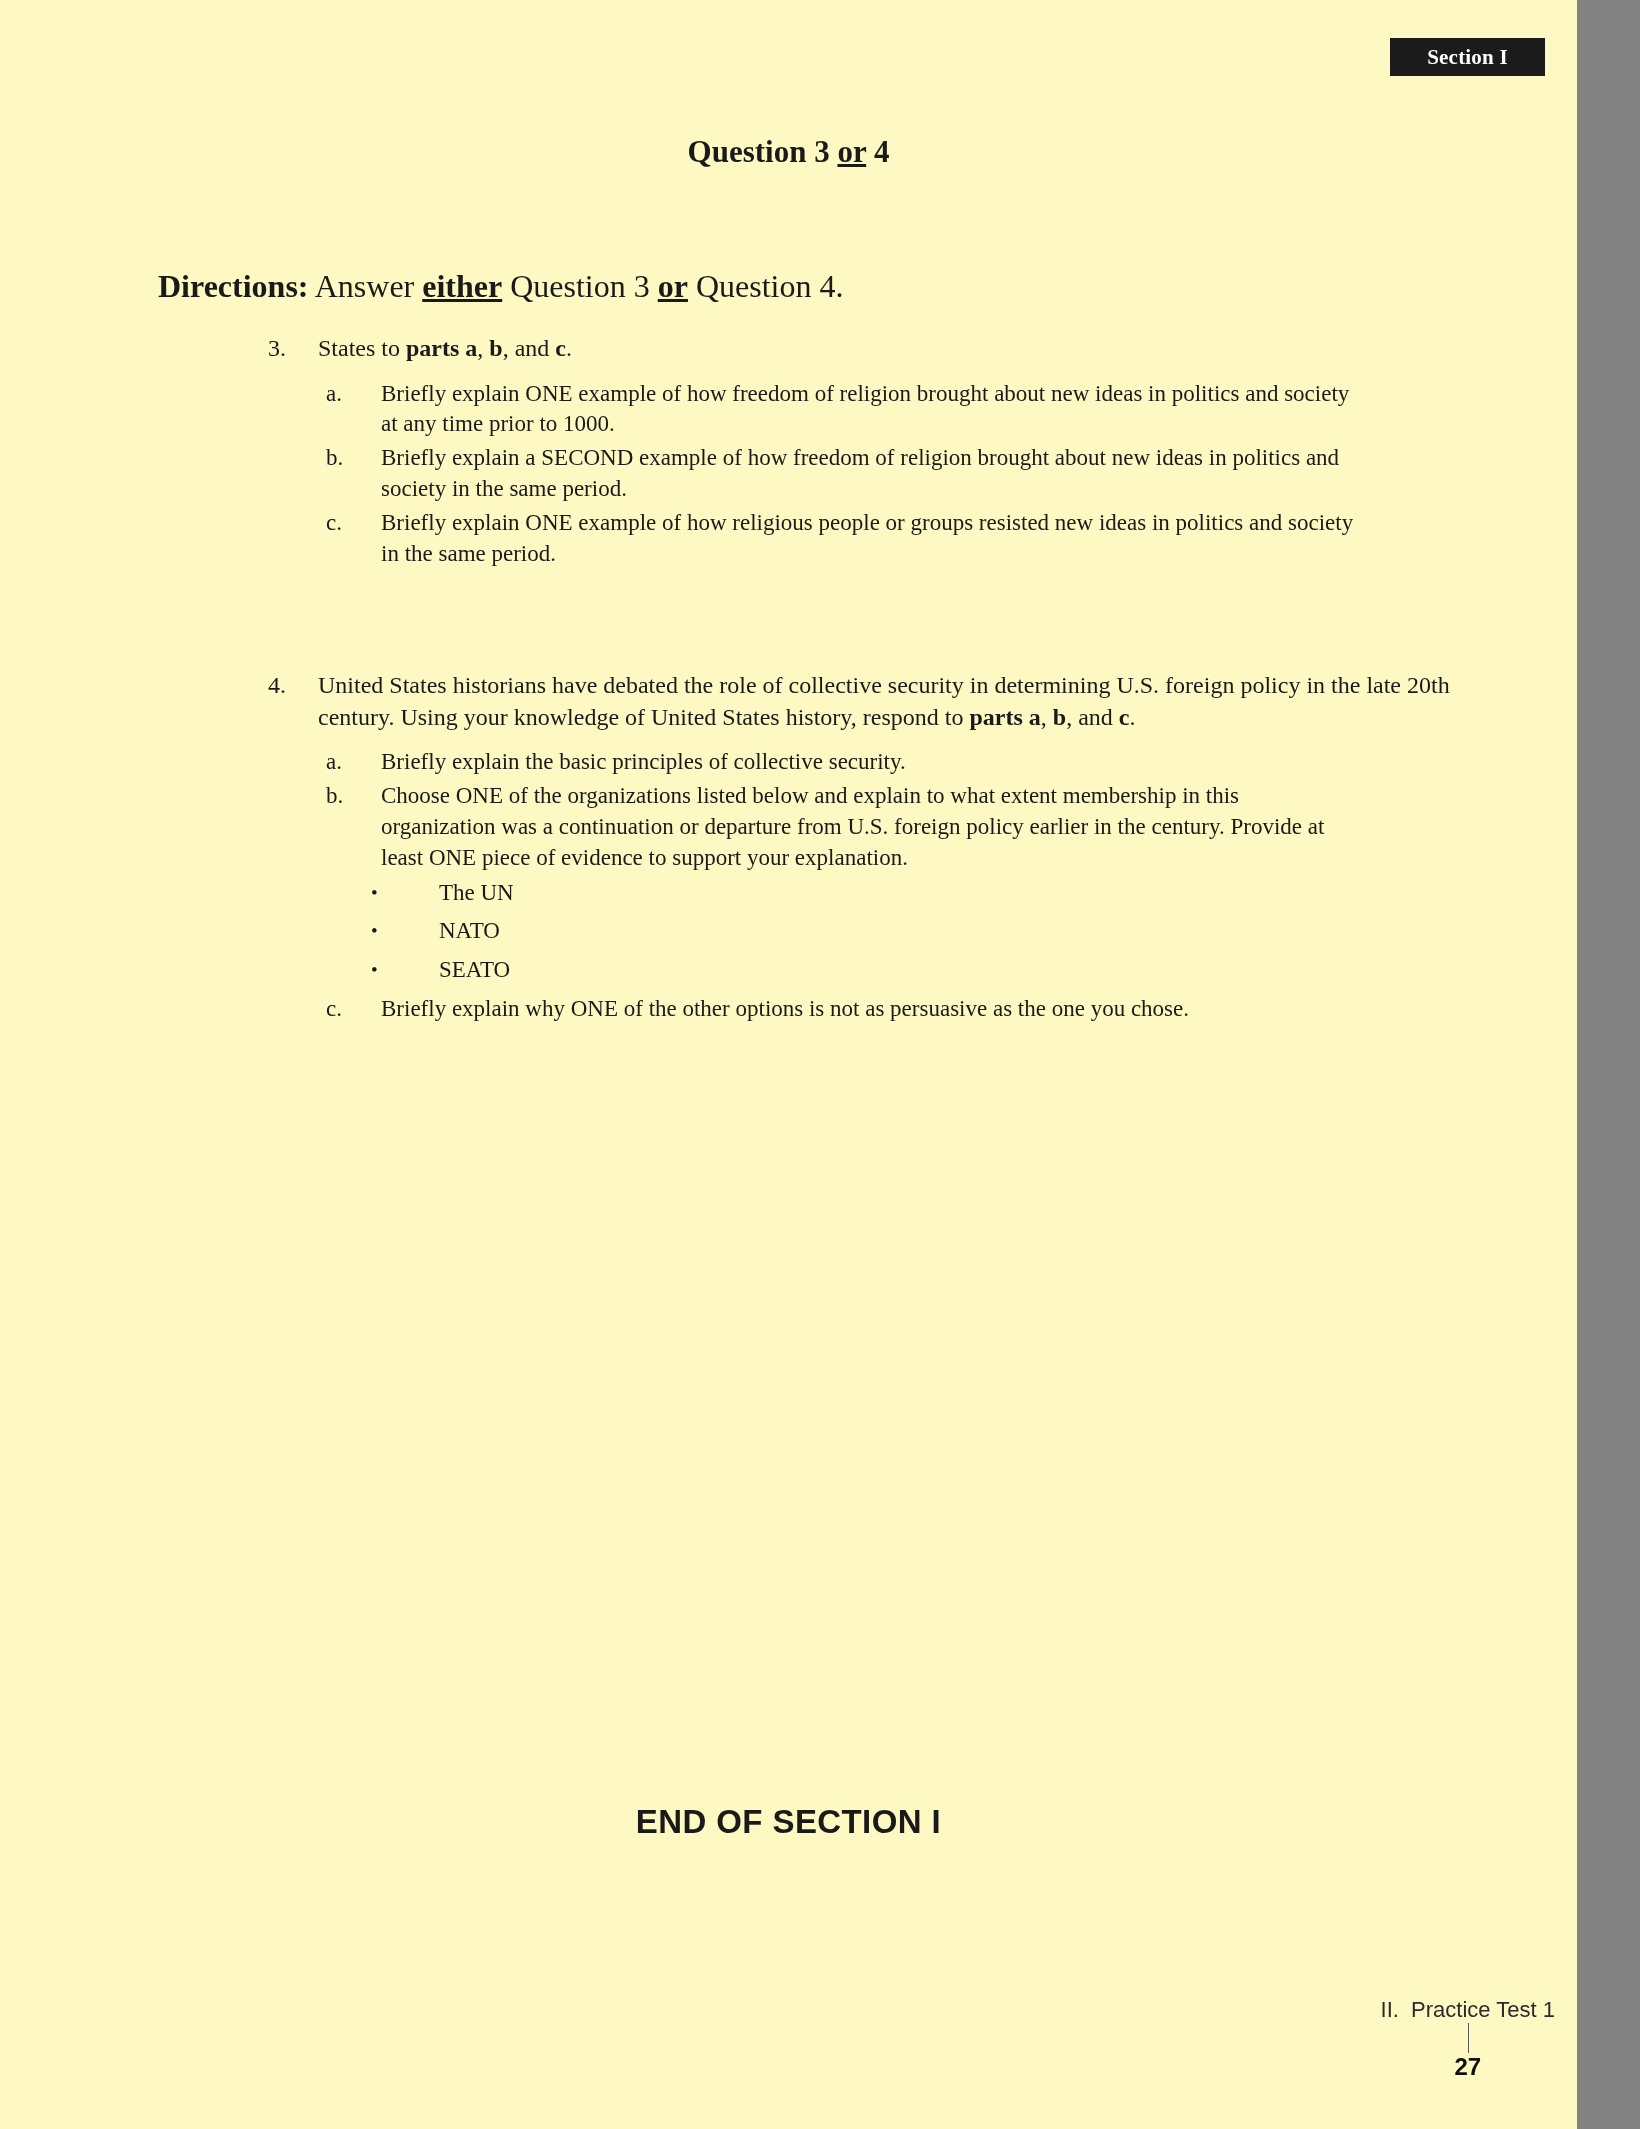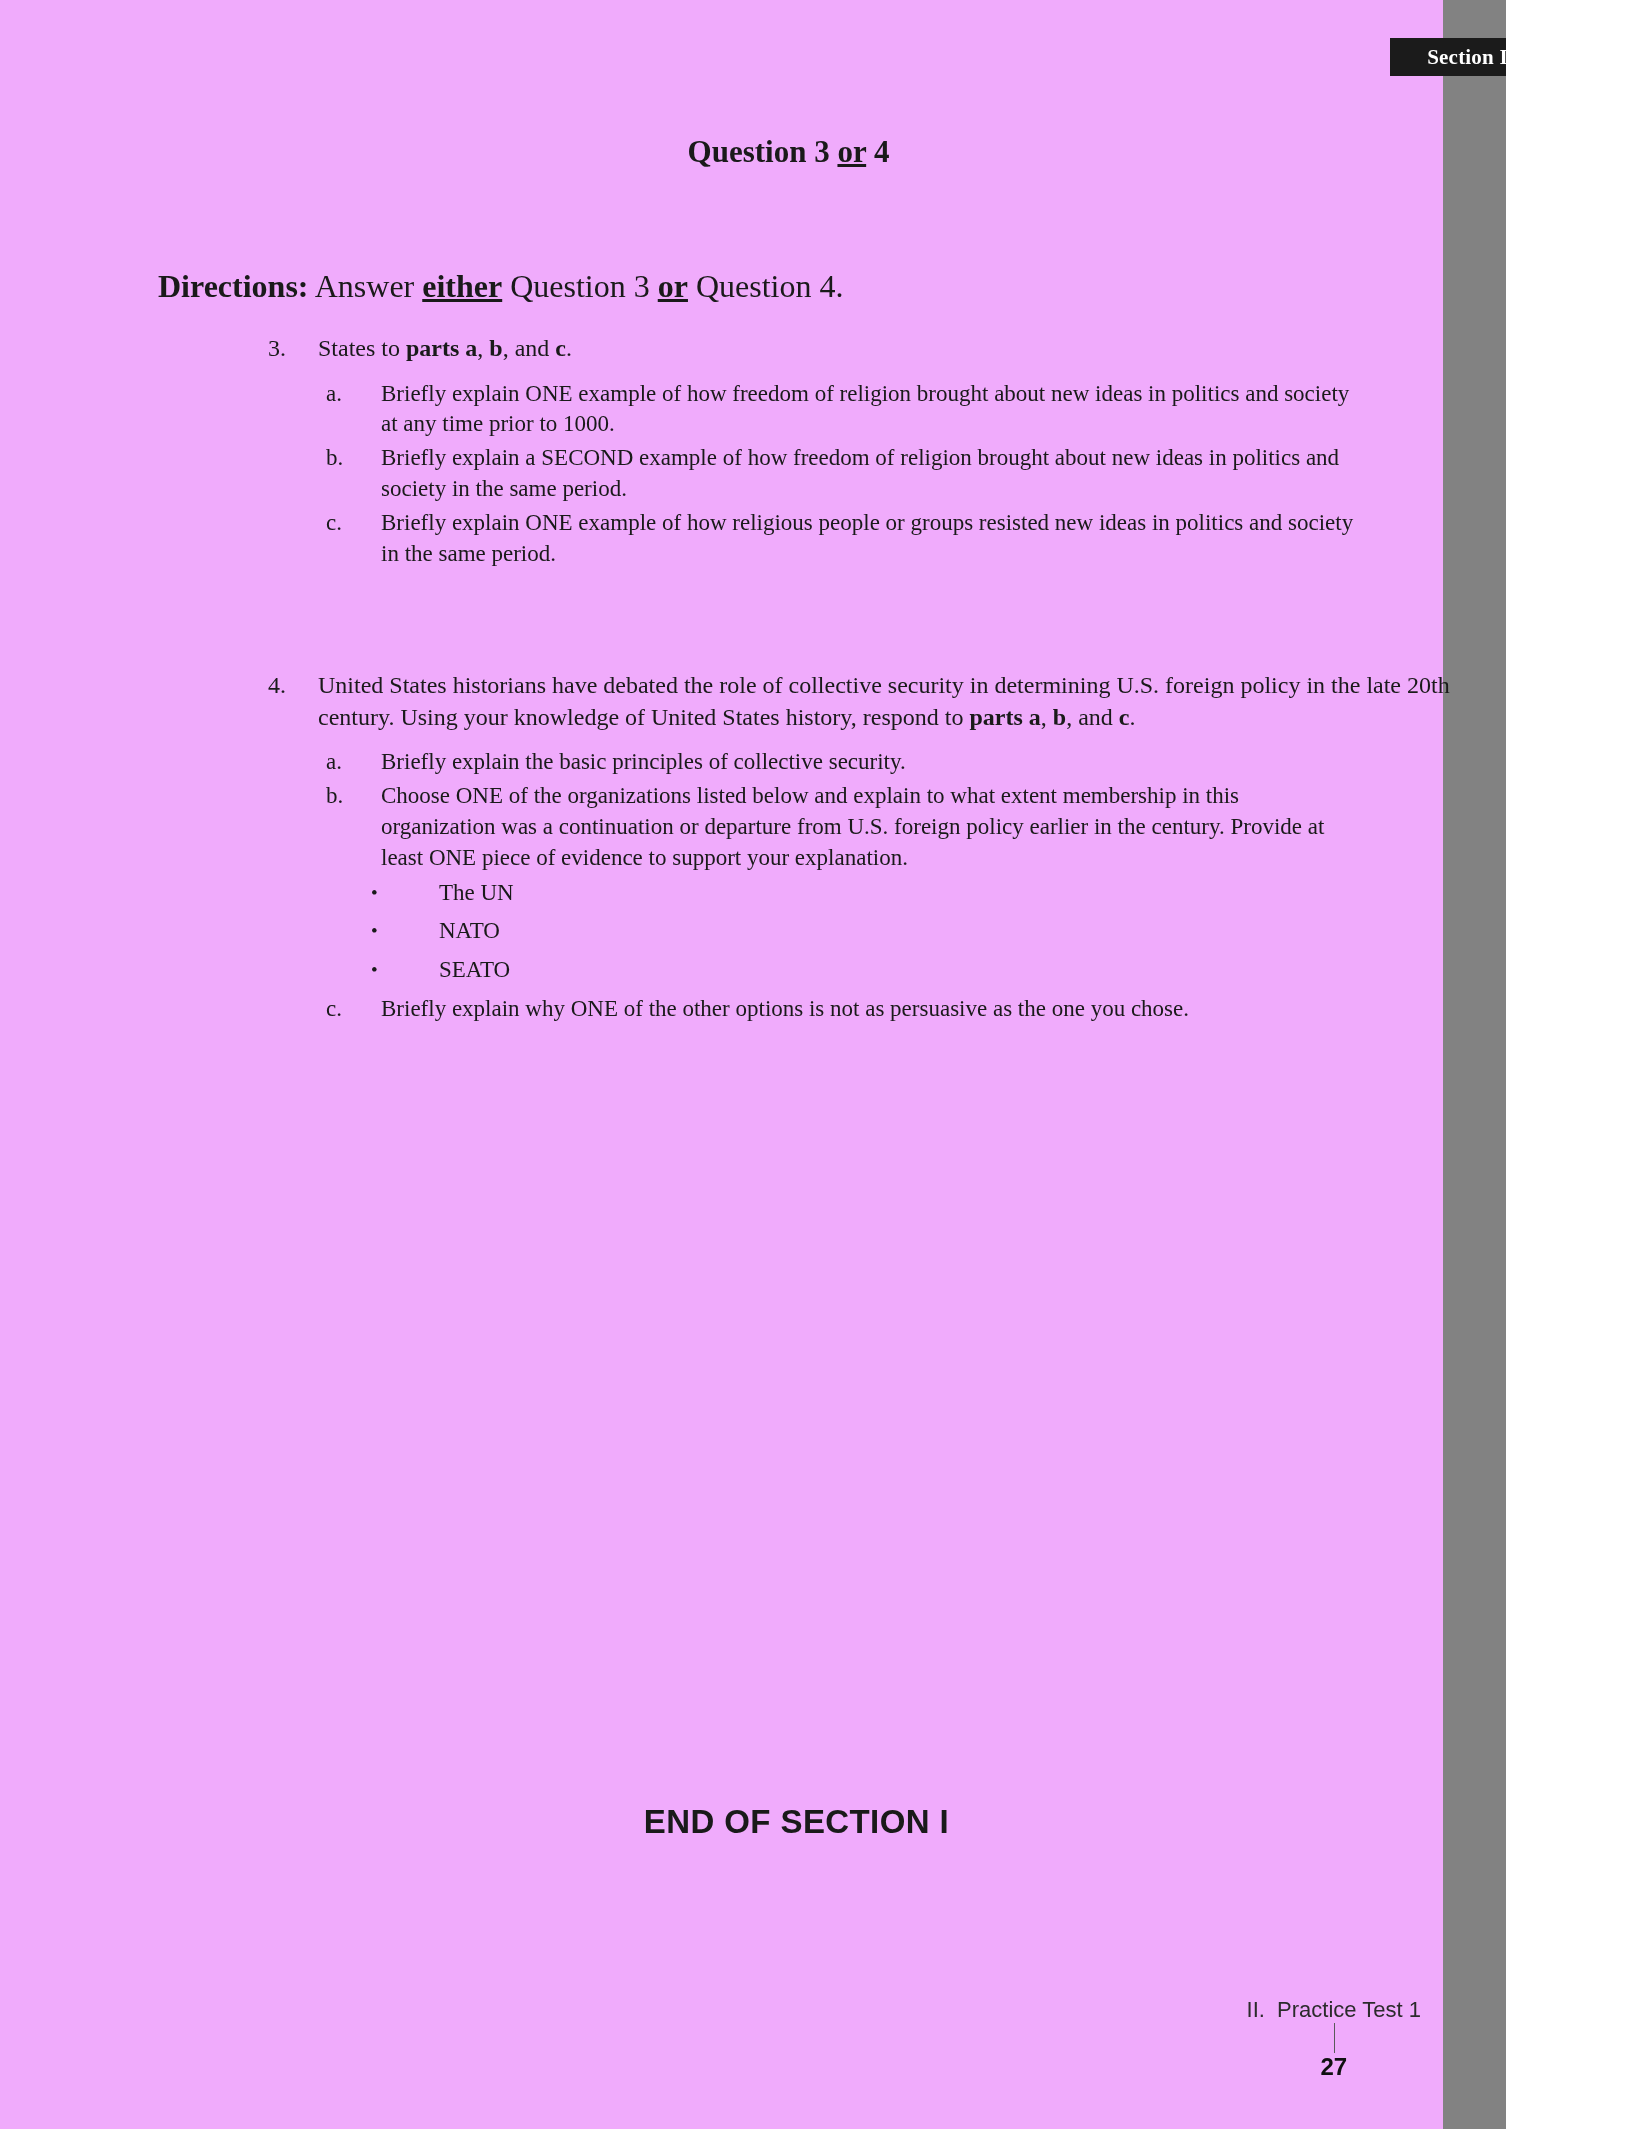--- a/index.html
+++ b/index.html
@@ -7,23 +7,23 @@
     margin: 0;
     padding: 0;
     background: #ffffff;
   }
   body {
     font-family: "Liberation Serif", "DejaVu Serif", serif;
     color: #1a1a1a;
   }
   .page {
     position: relative;
-    width: 1506px;
+    width: 1640px;
     height: 2129px;
-    background: #f0abfc;
+    background: #fef9c3;
     overflow: hidden;
   }
   
   .gutter-band {
     position: absolute;
     top: 0;
     right: 0;
     width: 63px;
     height: 2129px;
     background: #828282;
@@ -137,21 +137,20 @@
     position: absolute;
     left: 0;
     top: 1803px;
     width: 1577px;
     text-align: center;
     font-family: "Liberation Sans", "DejaVu Sans", sans-serif;
     font-weight: bold;
     font-size: 33px;
     letter-spacing: 0.4px;
     color: #1a1a1a;
-    padding-left: 8px;
   }
 
   
   .footer {
     position: absolute;
     right: 85px;
     top: 1997px;
     display: flex;
     align-items: center;
     font-family: "Liberation Sans", "DejaVu Sans", sans-serif;

